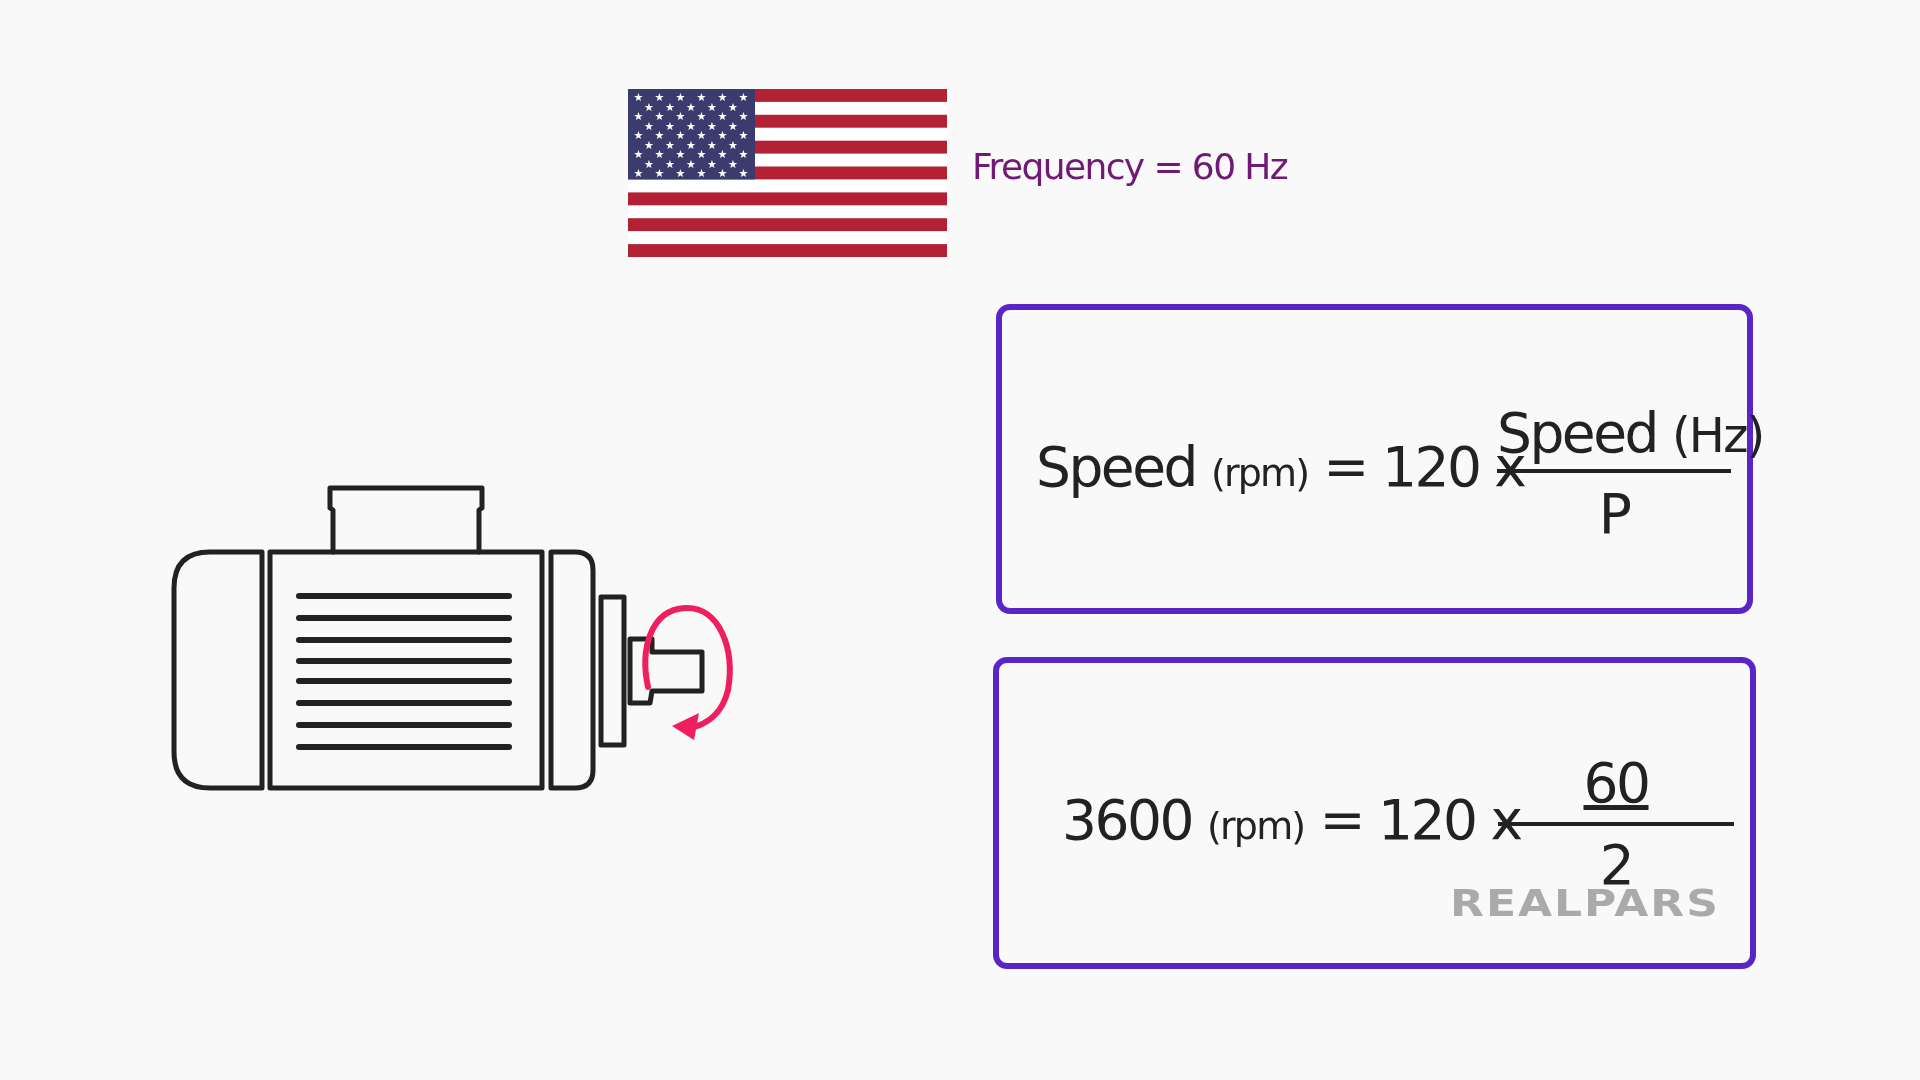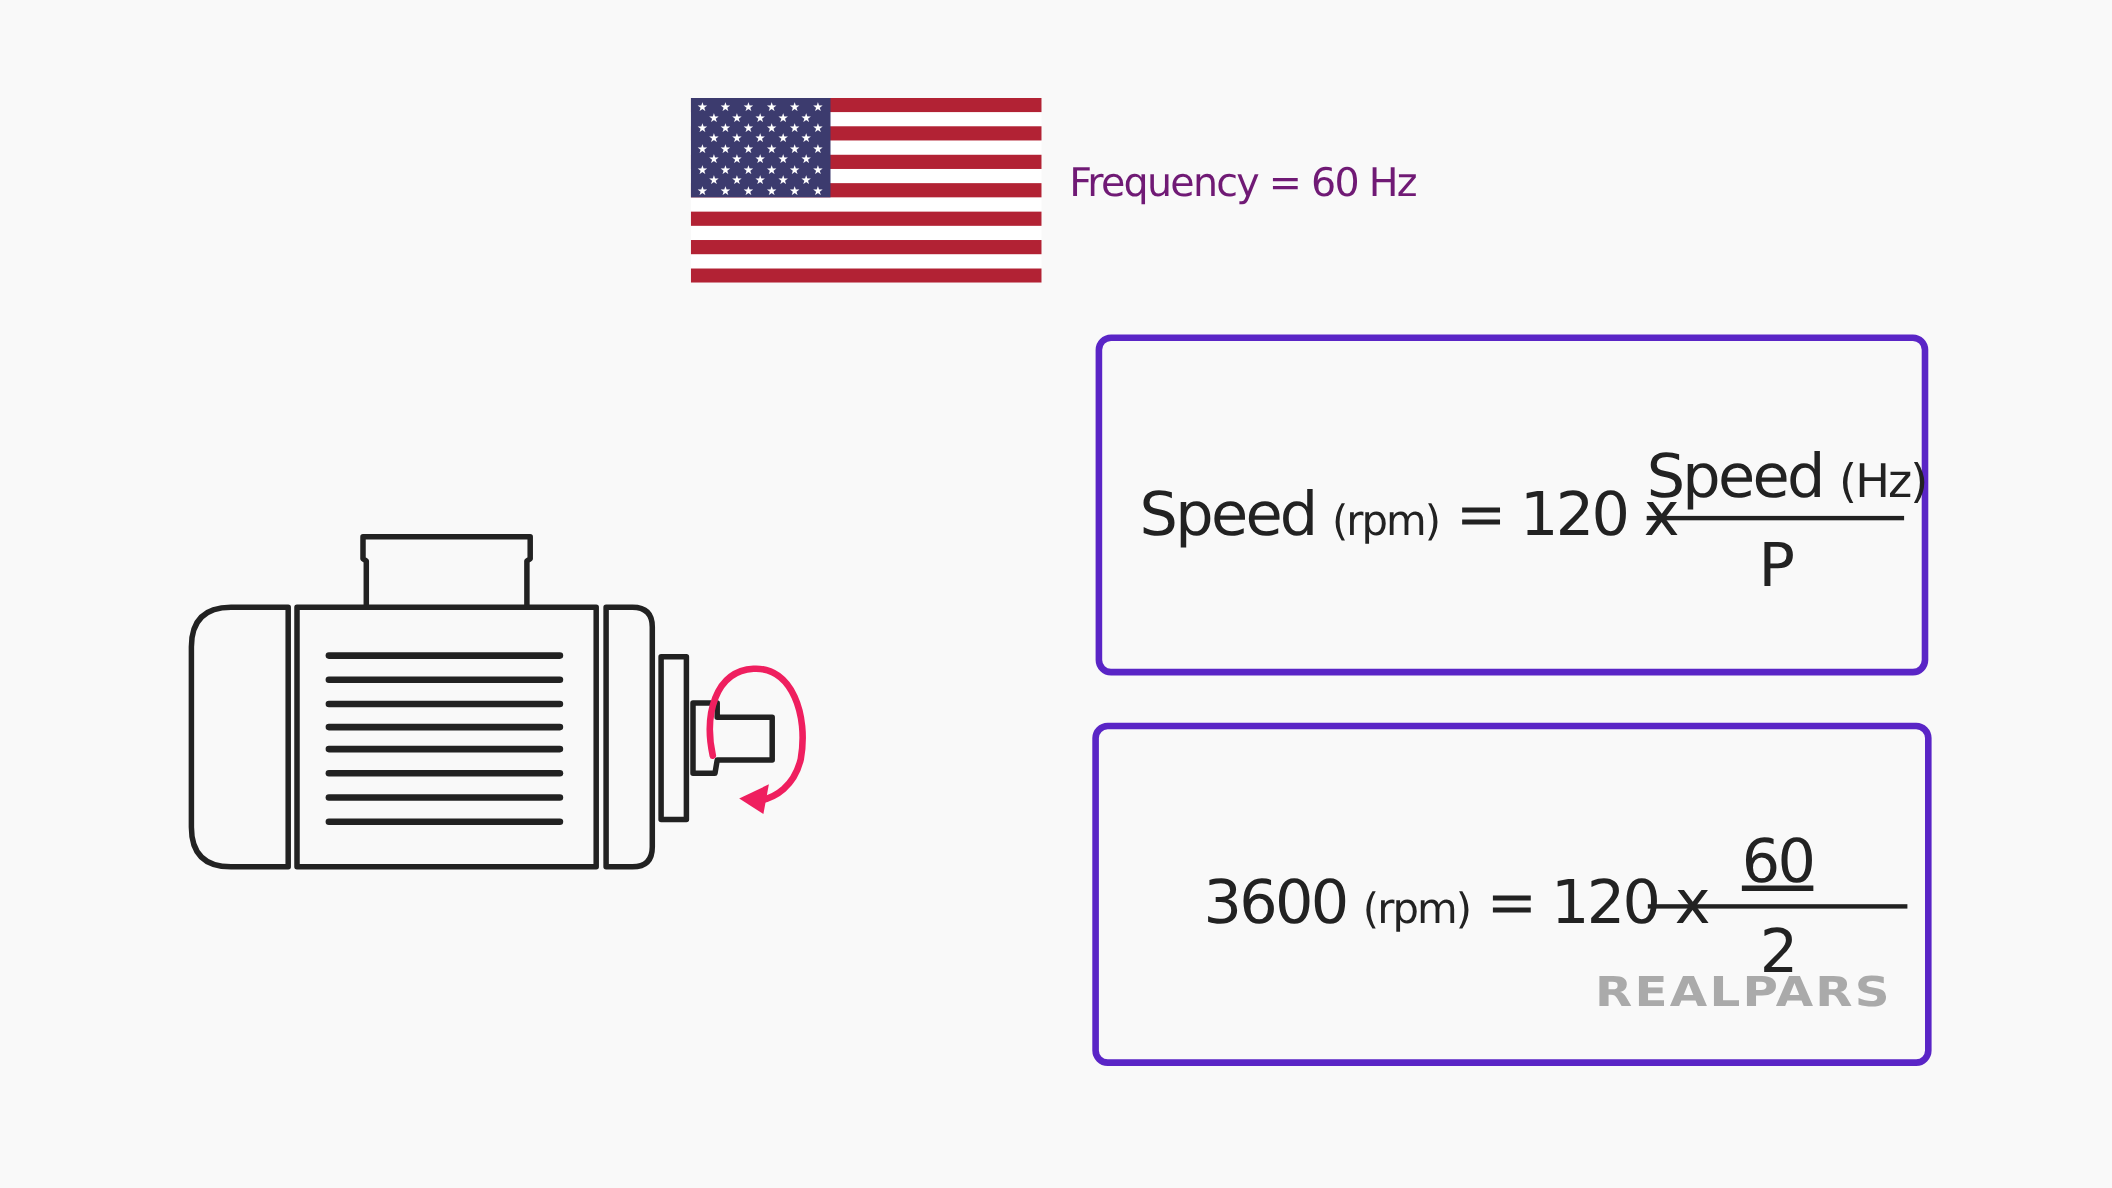--- a/index.html
+++ b/index.html
@@ -43,21 +43,21 @@
       color: #222;
       line-height: 1;
     }
     .eq .unit { font-size: 38px; letter-spacing: -1.8px; }
 
     .frac-num, .frac-den {
       position: absolute; white-space: nowrap;
       font-size: 55px; letter-spacing: -2.5px; line-height: 1; color: #222;
       text-align: center;
     }
-    .frac-num .unit { font-size: 42px; letter-spacing: -1.8px; }
+    .frac-num .unit { font-size: 48px; letter-spacing: -1.8px; }
     .frac-line { position: absolute; height: 4px; background: #222; }
 
     
     .logo {
       left: 1450px; top: 886px;
       font-family: "DejaVu Sans", sans-serif;
       font-weight: bold;
       font-size: 44px;
       letter-spacing: 2px;
       color: #aaaaaa;
@@ -188,21 +188,21 @@
     <span>120 x</span>
   </div>
   <div class="frac-num" style="left:1497px; width:234px; top:406px;">
     <span>Speed</span>
     <span class="unit">(Hz)</span>
   </div>
   <div class="frac-line" style="left:1497px; width:234px; top:469px;"></div>
   <div class="frac-den" style="left:1497px; width:234px; top:487px;">P</div>
 
   <div class="abs formula-box box2"></div>
-  <div class="eq" style="left:1094px; top:793px;">
+  <div class="eq" style="left:1062px; top:793px;">
     <span>3600</span>
     <span class="unit">(rpm)</span>
     <span>=</span>
     <span>120 x</span>
   </div>
   <div class="frac-num" style="left:1498px; width:236px; top:756px;text-decoration:underline;">60</div>
   <div class="frac-line" style="left:1498px; width:236px; top:822px;"></div>
   <div class="frac-den" style="left:1498px; width:236px; top:838px;">2</div>
 
   <div class="abs logo">REALPARS</div>

